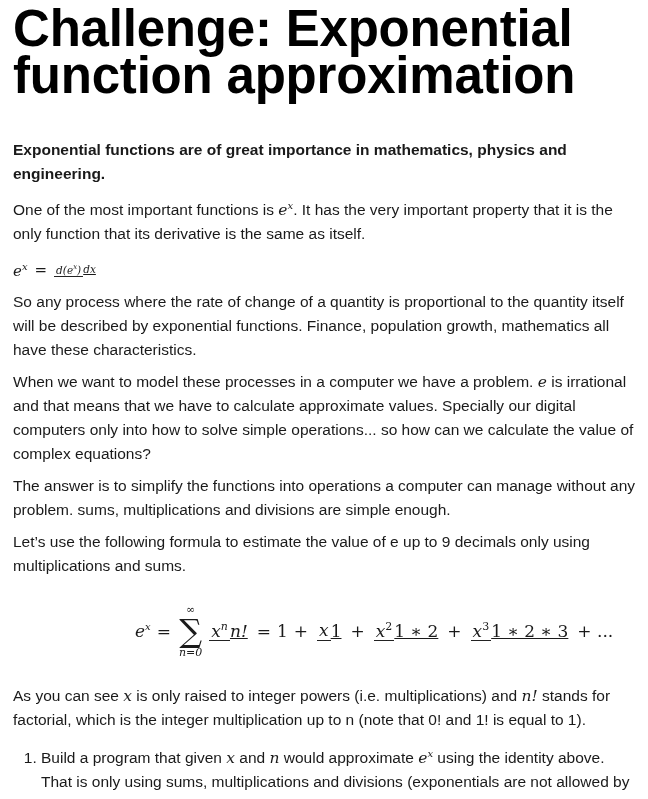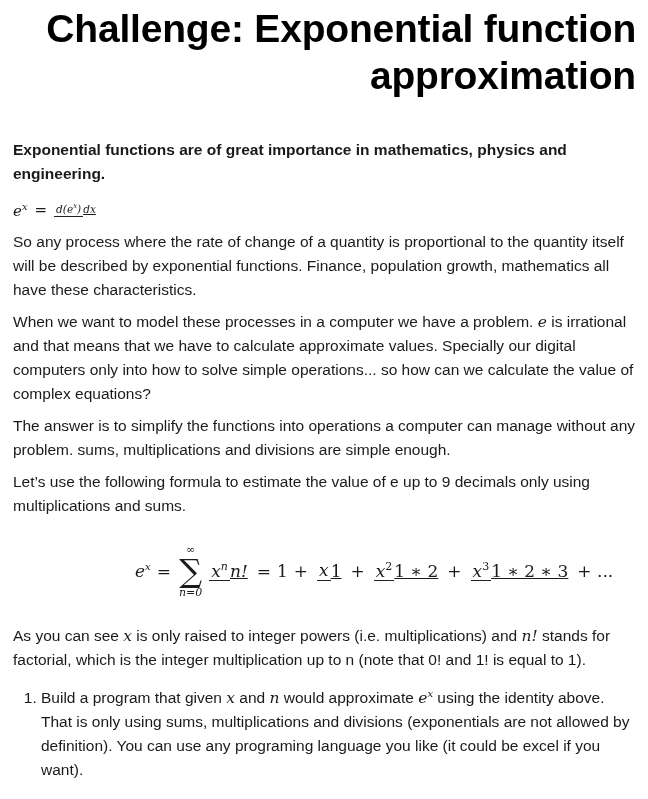--- a/index.html
+++ b/index.html
@@ -5,26 +5,25 @@
     html, body { margin: 0; padding: 0; background: #ffffff; }
     body {
       width: 648px; height: 799px; overflow: hidden;
       font-family: "Liberation Sans", sans-serif;
       color: #1a1a1a;
     }
     .page { padding: 0 12px 0 13px; }
     h1 {
       font-family: "Liberation Sans", sans-serif;
       font-weight: bold;
-      font-size: 39px;
+      font-size: 51px;
       line-height: 47px;
       margin: 5px 0 0 0;
       color: #000;
       letter-spacing: -0.2px;
-      text-align: right;
     }
     p {
       font-size: 15.5px;
       line-height: 24px;
       margin: 0 0 8px 0;
     }
     .intro { margin-top: 39px; font-weight: bold; }
     .m { font-family: "DejaVu Serif", "Liberation Serif", serif; font-style: italic; }
     .mr { font-family: "DejaVu Serif", "Liberation Serif", serif; font-style: normal; }
     sup.m, sup.mr { font-size: 10px; }
@@ -51,20 +50,23 @@
     ol li { font-size: 15.5px; line-height: 24px; }
   </style>
 </head>
 <body>
 
 <div class="page">
   <h1>Challenge: Exponential function approximation</h1>
 
   <p class="intro">Exponential functions are of great importance in mathematics, physics and engineering.</p>
 
+  <p>
+    <span>One of the most important functions is </span><span class="m"><span>e</span><sup class="m">x</sup></span><span>.  It has the very important property that it is the only function that its derivative is the same as itself.</span>
+  </p>
 
   <div class="deriv">
     <span class="m"><span>e</span><sup class="m">x</sup></span>
     <span class="eqsign">=</span>
     <span class="frac small-frac m">
       <span class="num"><span>d(e</span><sup style="font-size:7px">x</sup><span>)</span></span>
       <span class="den">dx</span>
     </span>
   </div>
 

